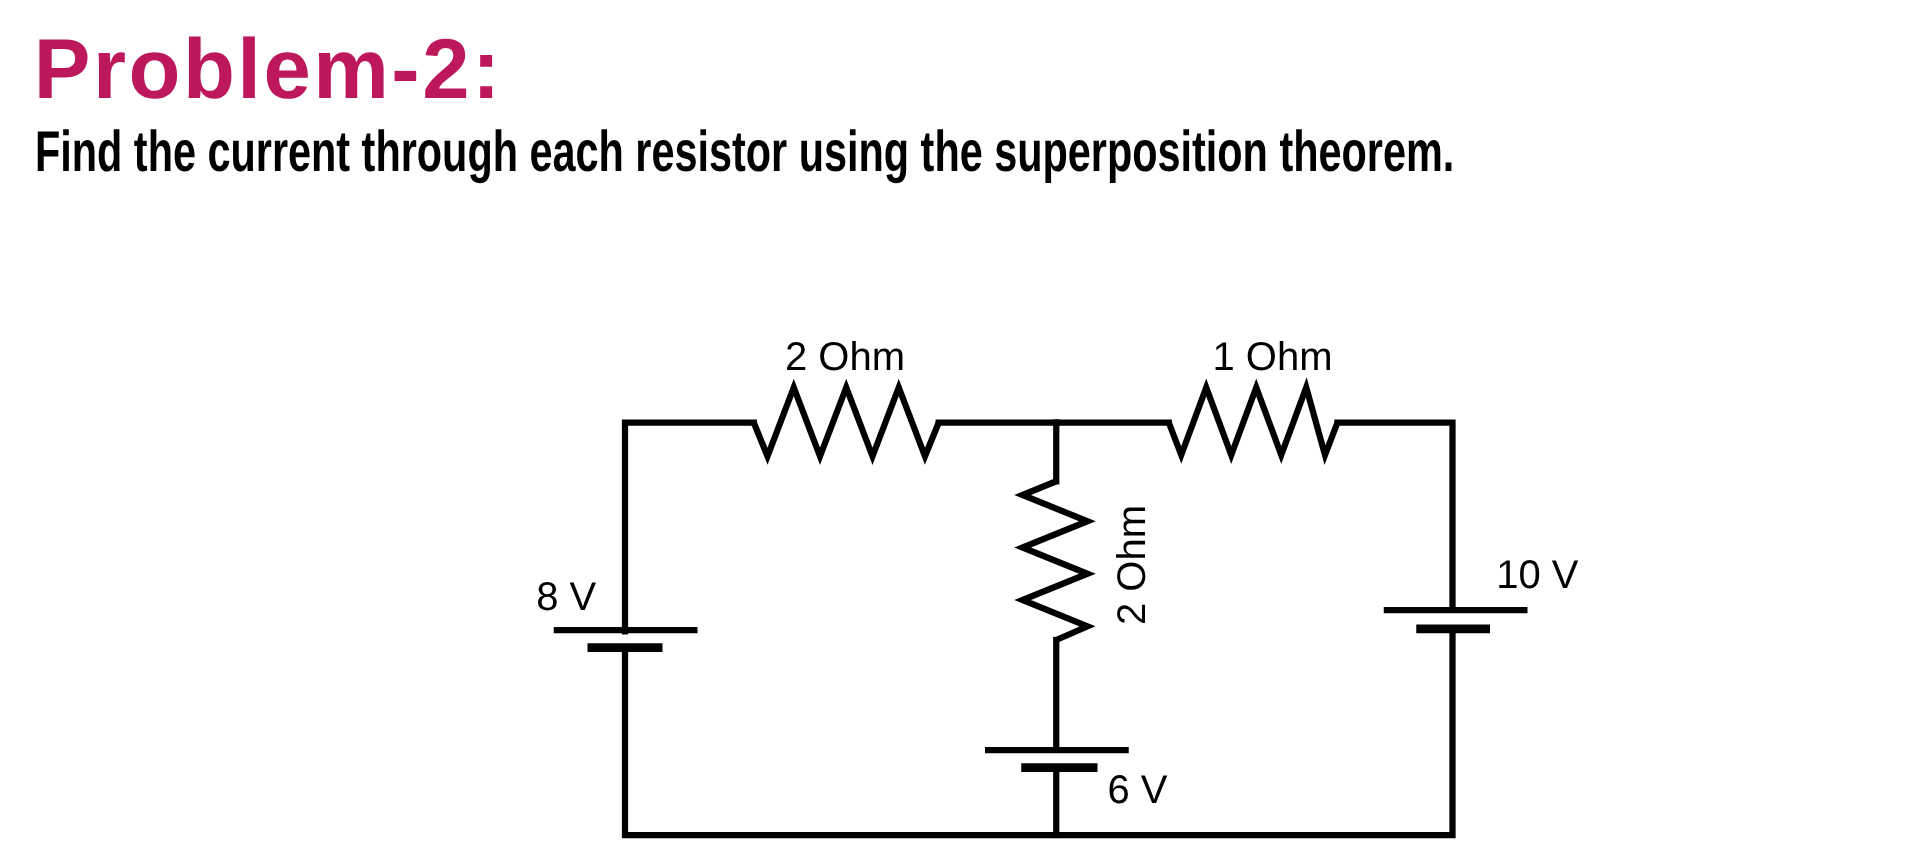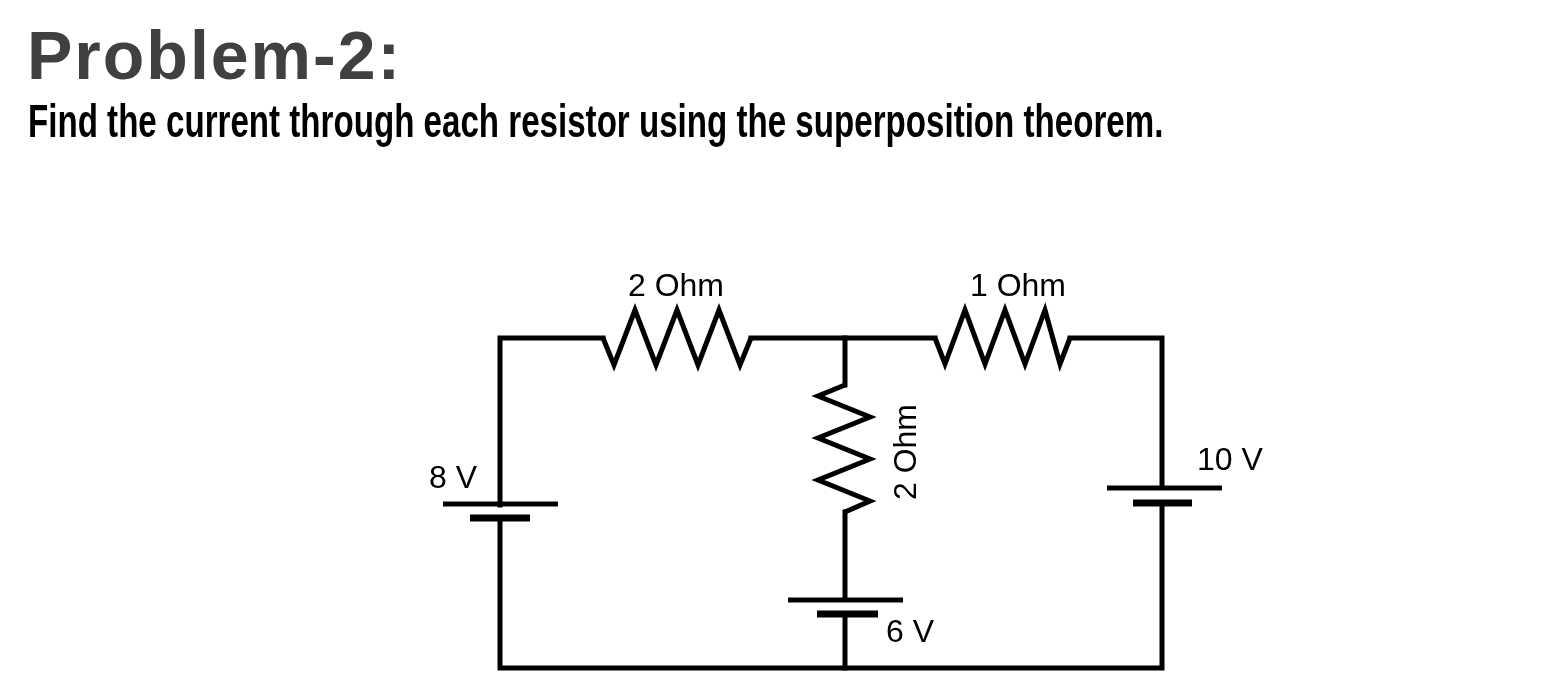--- a/index.html
+++ b/index.html
@@ -16,21 +16,21 @@
     width: 1545px;
     height: 692px;
     background: #ffffff;
   }
   .title {
     position: absolute;
     left: 27px;
     top: 21px;
     font-size: 68px;
     font-weight: 700;
-    color: #404040;
+    color: #be185d;
     line-height: 1;
     letter-spacing: 2px;
     white-space: nowrap;
   }
   .subtitle {
     position: absolute;
     left: 28px;
     top: 98px;
     font-size: 46px;
     font-weight: 700;

